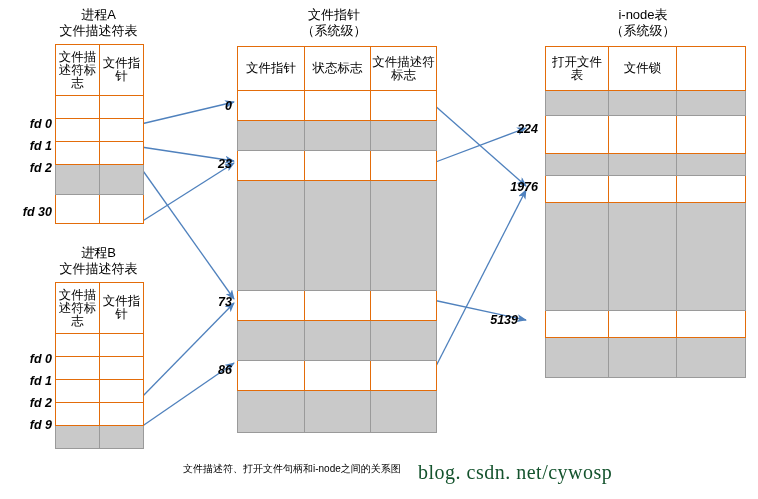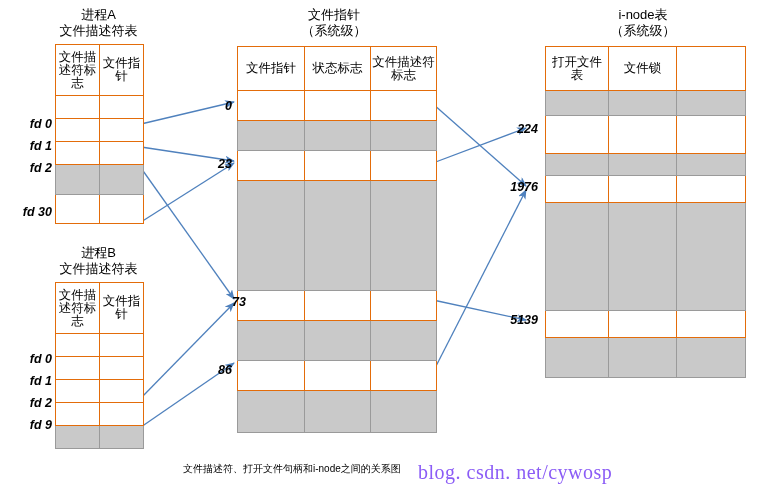--- a/index.html
+++ b/index.html
@@ -65,21 +65,21 @@
   .caption{
     position:absolute;
     font-size:10px;
     color:#000;
     white-space:nowrap;
   }
   .watermark{
     position:absolute;
     font-family:"Liberation Serif","DejaVu Serif",serif;
     font-size:20px;
-    color:#8b5cf6;
+    color:#14532d;
     white-space:nowrap;
     letter-spacing:0.5px;
   }
 </style>
 </head>
 <body>
 
 <div class="canvas">
 
   <svg class="svg-layer" viewBox="0 0 758 499" width="758" height="499">
@@ -242,21 +242,21 @@
     <tr>
       <td class="grey" style="height:41px;"></td>
       <td class="grey" style="height:41px;"></td>
       <td class="grey" style="height:41px;"></td>
     </tr>
   </tbody>
     </table>
 
   <div class="rowlab" style="left:196px;top:99px;width:36px;">0</div>
   <div class="rowlab" style="left:196px;top:157px;width:36px;">23</div>
-  <div class="rowlab" style="left:210px;top:295px;width:36px;">73</div>
+  <div class="rowlab" style="left:196px;top:295px;width:36px;">73</div>
   <div class="rowlab" style="left:196px;top:363px;width:36px;">86</div>
 
   <div class="title" style="left:583px;top:7px;width:120px;">
     <span>i-node表</span>
     <span class="l2">（系统级）</span>
   </div>
 
   <table class="tbl" style="left:545px;top:46px;width:197px;">
     <tbody>
         <tr>
@@ -297,18 +297,18 @@
     <tr>
       <td class="grey" style="height:39px;"></td>
       <td class="grey" style="height:39px;"></td>
       <td class="grey" style="height:39px;"></td>
     </tr>
   </tbody>
     </table>
 
   <div class="rowlab" style="left:490px;top:122px;width:48px;">224</div>
   <div class="rowlab" style="left:484px;top:180px;width:54px;">1976</div>
-  <div class="rowlab" style="left:484px;top:313px;width:54px;">5139</div>
+  <div class="rowlab" style="left:464px;top:313px;width:54px;">5139</div>
 
   <div class="watermark" style="left:418px;top:461px;">blog. csdn. net/cywosp</div>
   <div class="caption" style="left:183px;top:462px;">文件描述符、打开文件句柄和i-node之间的关系图</div>
 
 </div>
 
 </body></html>

